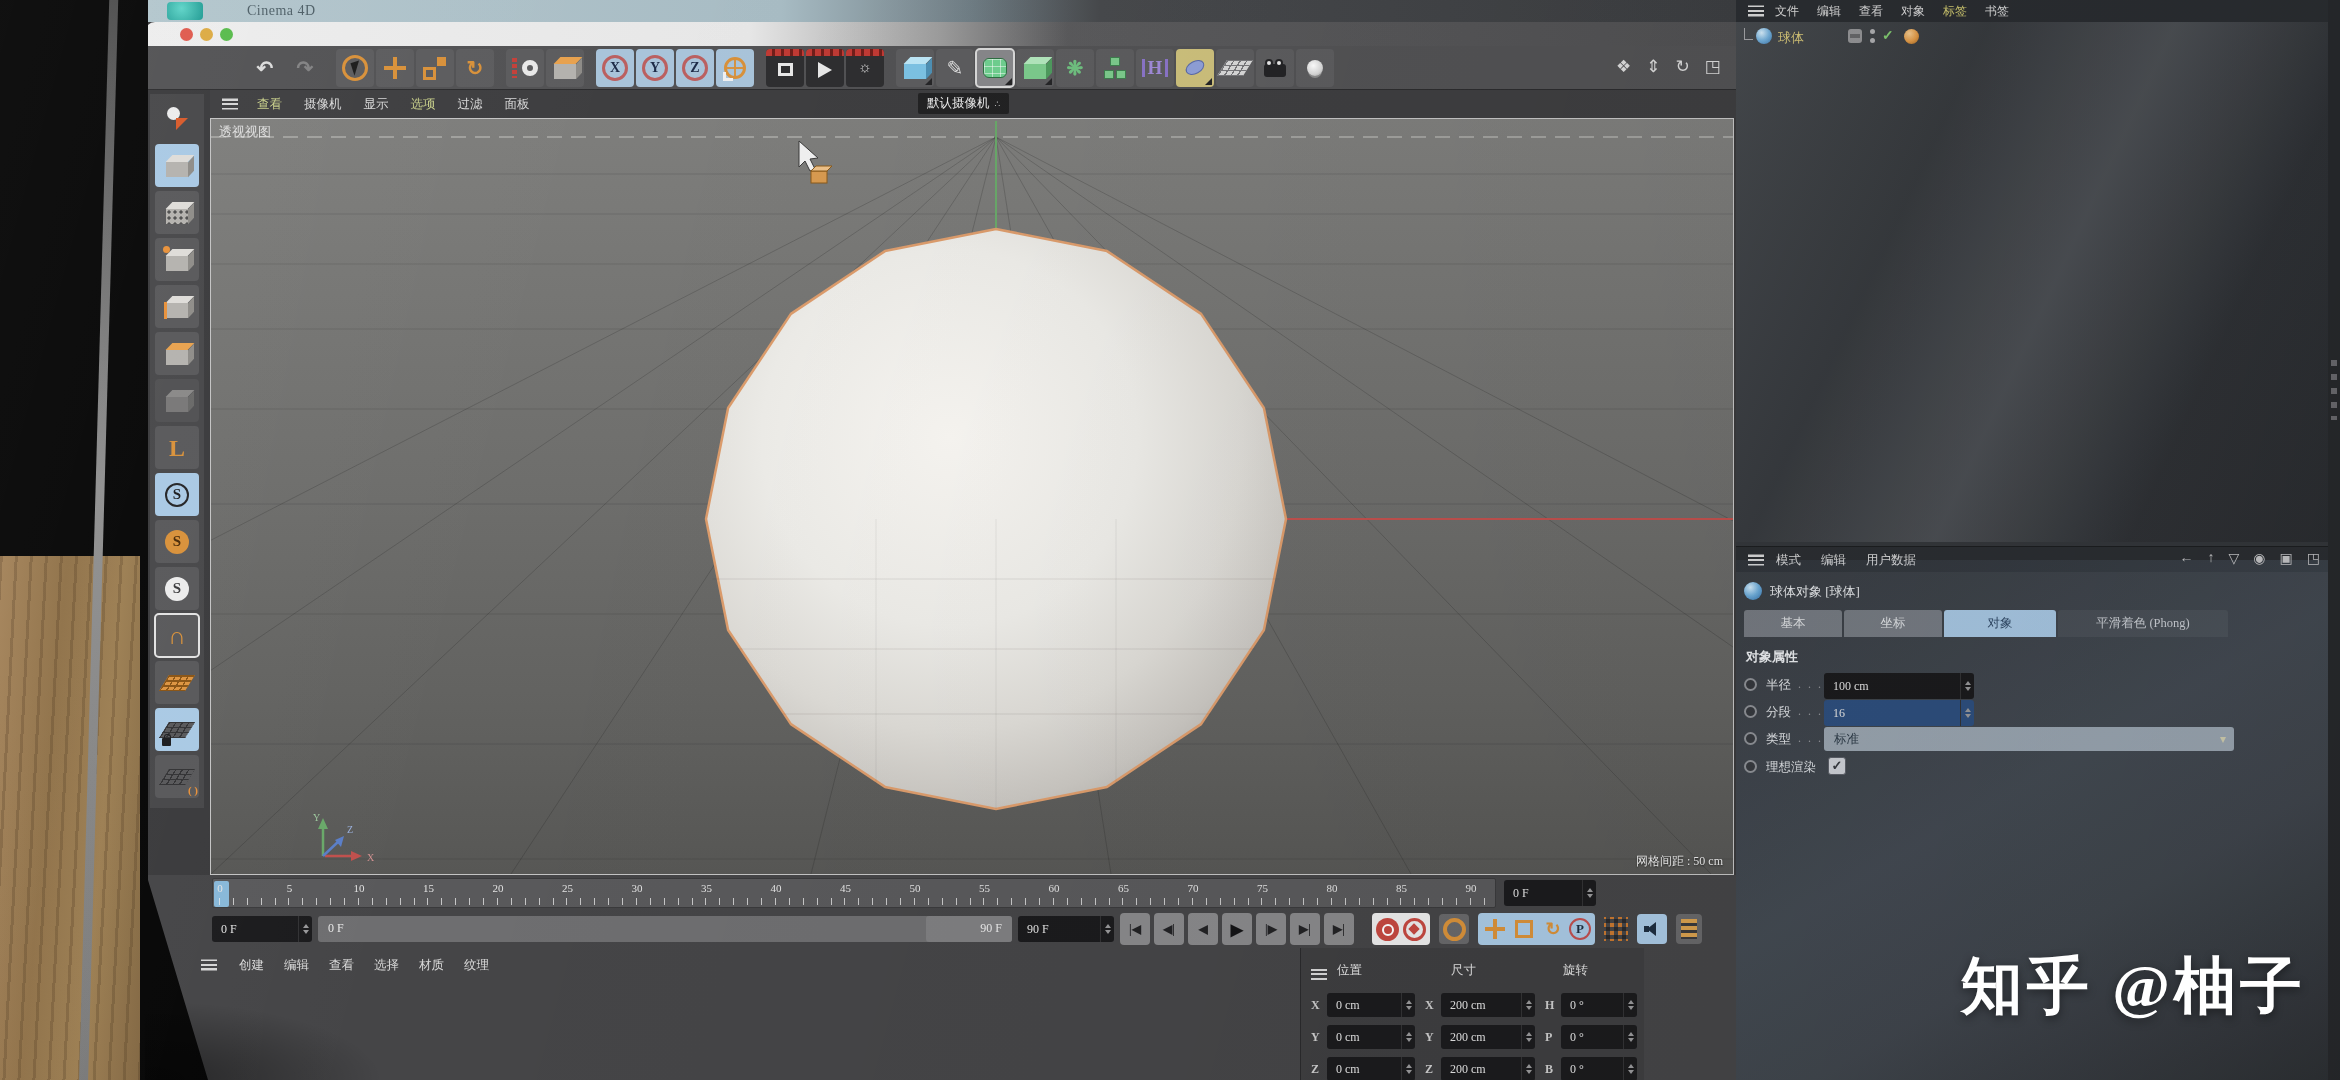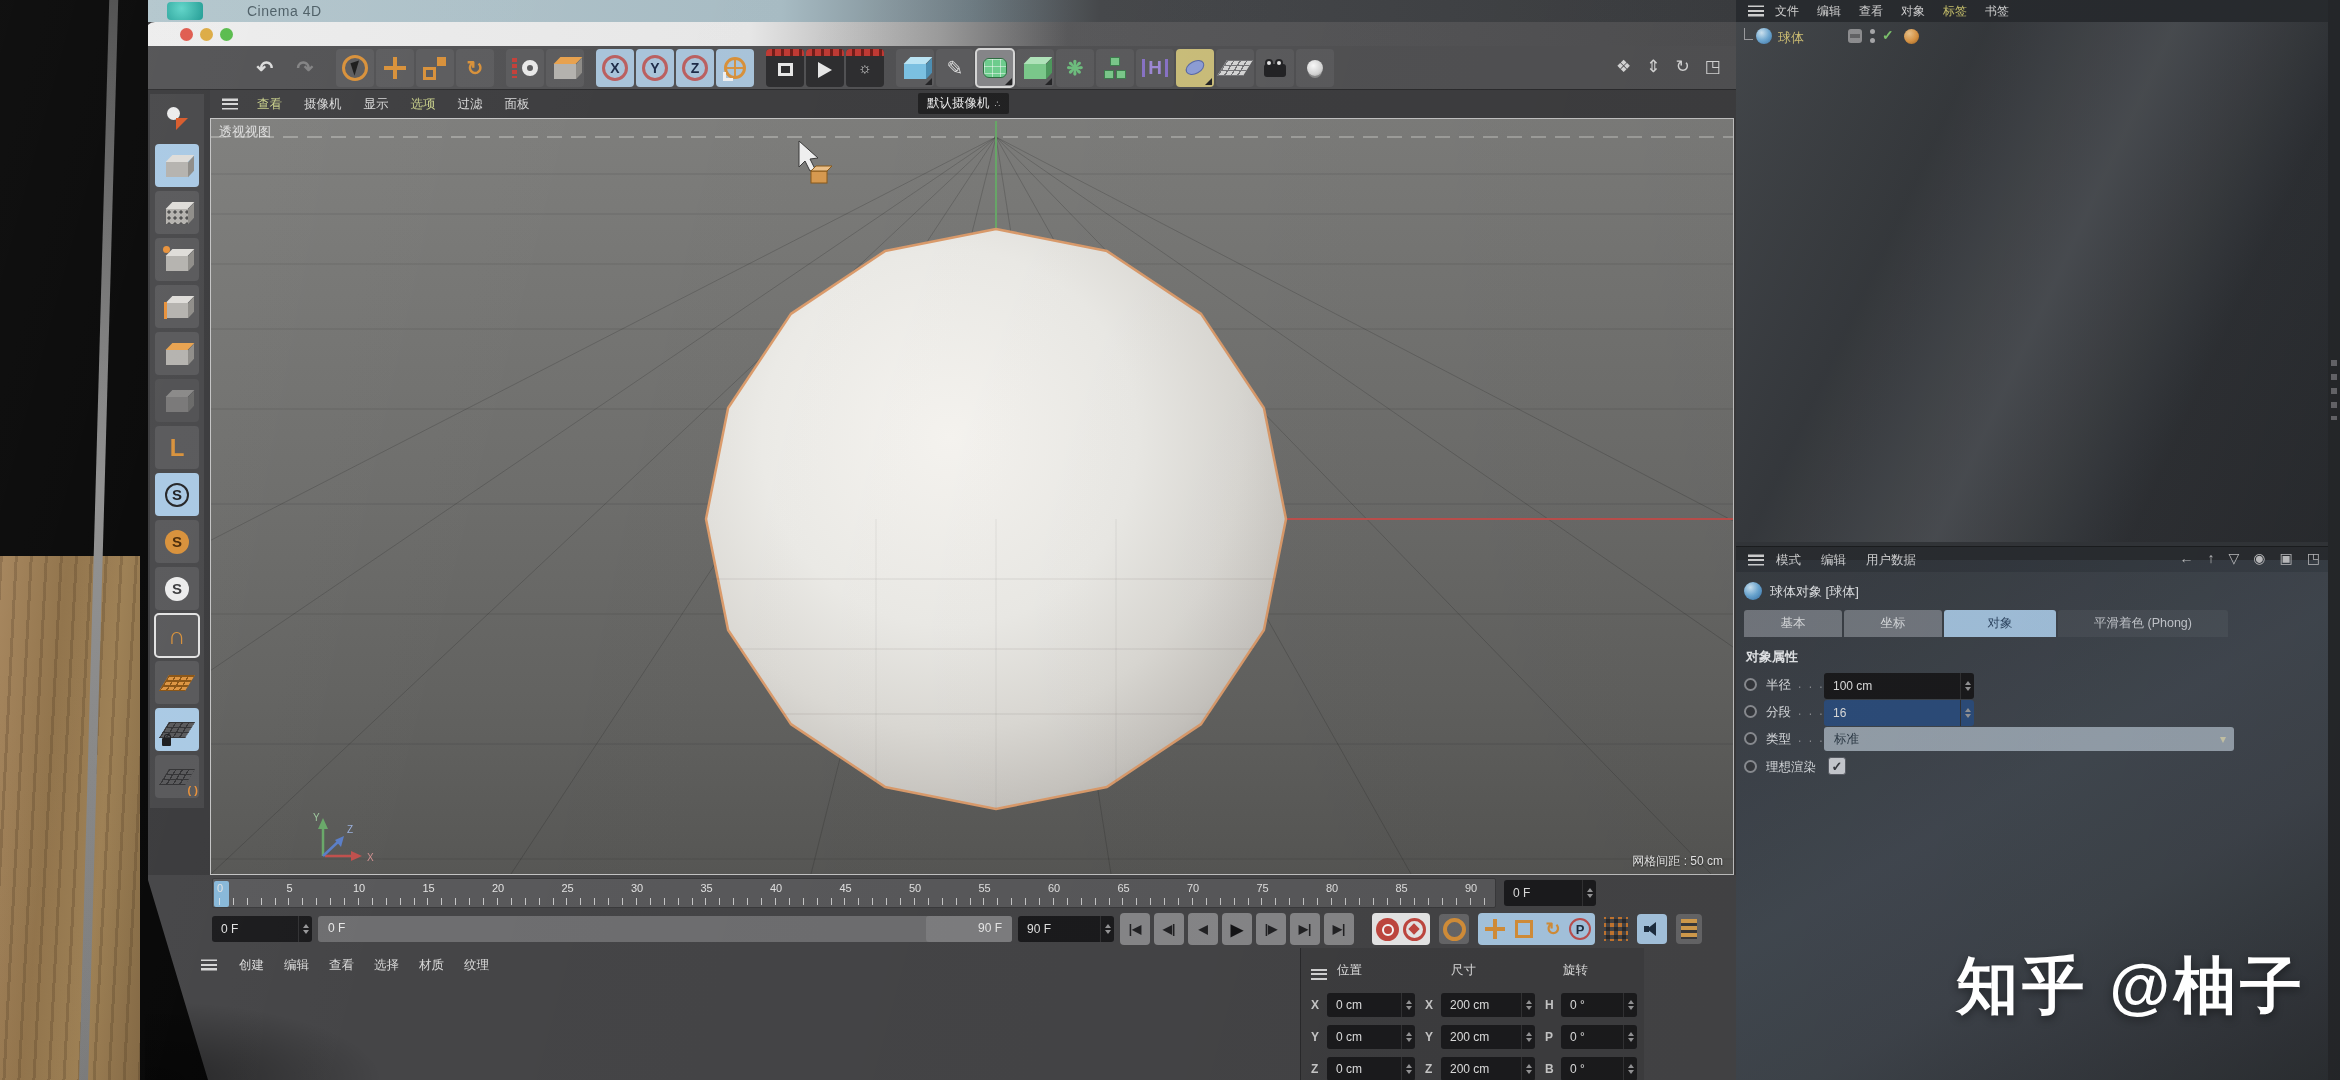--- a/index.html
+++ b/index.html
@@ -1,17 +1,17 @@
 <!DOCTYPE html>
 <html><head>
 <meta charset="utf-8">
 <style>
 *{margin:0;padding:0;box-sizing:border-box}
 html,body{width:2340px;height:1080px;overflow:hidden;background:#0c0c0c}
-#stage{position:absolute;left:0;top:0;width:2340px;height:1080px;font-family:Liberation Sans, sans-serif;color:#ddd;}
+#stage{position:absolute;left:0;top:0;width:2340px;height:1080px;font-family:Liberation Serif, serif;color:#ddd;}
 
 
 #wood{position:absolute;left:0;top:552px;width:148px;height:528px;background:linear-gradient(95deg,#a4835a 0%,#8f7148 35%,#9c7e52 65%,#7e6440 100%)}
 #wood::after{content:'';position:absolute;inset:0;background:repeating-linear-gradient(93deg,rgba(60,40,20,.22) 0 3px,transparent 3px 15px)}
 #bezel{position:absolute;left:0;top:0;width:320px;height:1080px;clip-path:polygon(0 0,148px 0,148px 880px,208px 1080px,140px 1080px,140px 556px,0 556px);background:#060606;z-index:6}
 #bezline{position:absolute;left:94px;top:-30px;width:9px;height:1150px;background:linear-gradient(180deg,#4a4a4a,#909090 45%,#787878);transform:rotate(1.6deg);z-index:7}
 #wash{position:absolute;inset:0;background:linear-gradient(105deg,rgba(255,255,255,.045) 0%,rgba(255,255,255,0) 25%,rgba(0,0,0,.05) 70%,rgba(0,0,0,.09) 100%);pointer-events:none;z-index:35}
 #cornershadow{position:absolute;left:145px;top:1000px;width:240px;height:80px;background:radial-gradient(ellipse at 0% 100%,rgba(0,0,0,.5),transparent 70%);pointer-events:none;z-index:8}
 #watermark{position:absolute;right:34px;top:944px;font-size:62px;font-weight:bold;color:#fff;letter-spacing:4px;text-shadow:0 3px 10px rgba(0,0,0,.45);z-index:40;white-space:nowrap}
 

